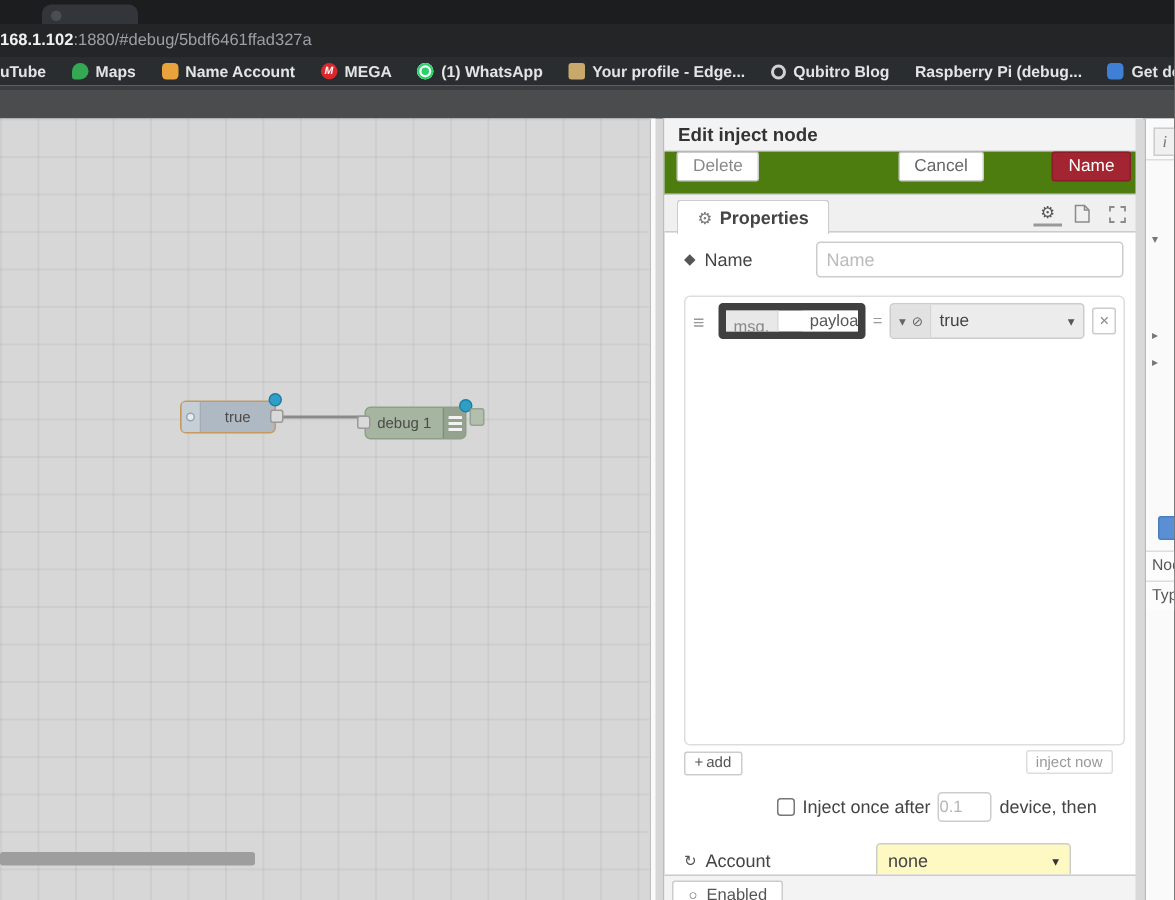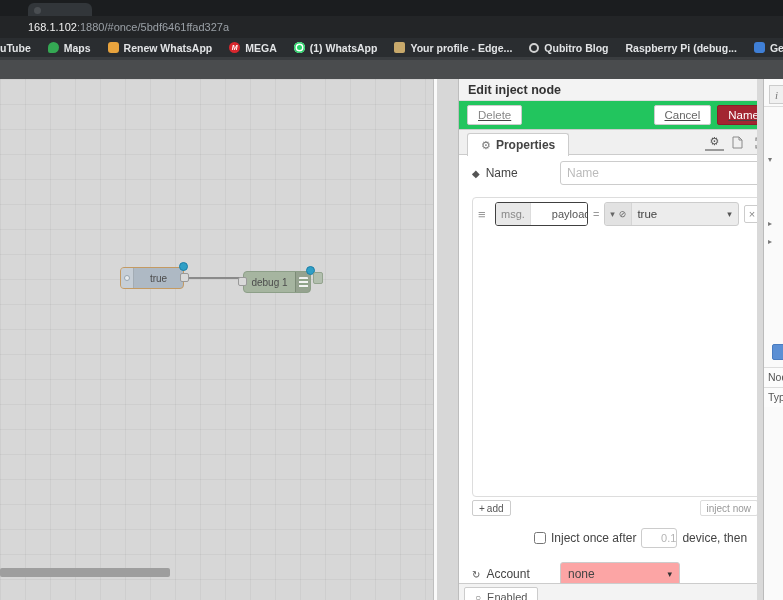--- a/index.html
+++ b/index.html
@@ -6,21 +6,21 @@
   html,body { background:#111; }
   .screen {
     position:relative; width:783px; height:600px; overflow:hidden;
     font-family:"Liberation Sans", sans-serif; background:#d7d7d7;
   }
   
   .tabbar { position:absolute; left:0; top:0; width:783px; height:16px; background:#1b1d1f; }
   .tab { position:absolute; left:28px; top:3px; width:64px; height:13px; background:#32363a; border-radius:6px 6px 0 0; }
   .tab-dot { position:absolute; left:6px; top:4px; width:7px; height:7px; border-radius:50%; background:#4a4e52; }
   .urlbar { position:absolute; left:0; top:16px; width:783px; height:22px; background:#232527; color:#9aa0a6; font-size:11px; line-height:22px; white-space:nowrap; overflow:hidden; }
-  .urlbar b { color:#f1f1f1; font-weight:normal;padding-left:28px; }
+  .urlbar b { color:#f1f1f1; font-weight:bold; }
   .bmbar { position:absolute; left:0; top:38px; width:783px; height:19px; background:#2a2d30; display:flex; align-items:center; gap:17px; white-space:nowrap; overflow:hidden; }
   .bm { display:inline-flex; align-items:center; gap:5px; color:#e2e4e6; font-size:10.5px; font-weight:600; flex:none; }
   .bi { width:11px; height:11px; flex:none; display:inline-flex; align-items:center; justify-content:center; border-radius:3px; font-size:8px; color:#fff; }
   .bi-maps { background:#34a853; border-radius:50% 50% 50% 2px; }
   .bi-renew { background:#e8a33d; }
   .bi-mega { background:#d9272e; border-radius:50%; font-size:7px; font-weight:bold; }
   .bi-wa { background:#25d366; border-radius:50%; box-shadow:inset 0 0 0 1.5px #25d366, inset 0 0 0 3px #fff; }
   .bi-profile { background:#c8a96b; border-radius:2px; }
   .bi-ring { background:transparent; border:2px solid #d2d2d2; border-radius:50%; width:10px; height:10px; }
   .bi-blue { background:#3f7fd6; }
@@ -42,60 +42,60 @@
   .inject-btn i { width:6px; height:6px; border-radius:50%; background:#e8ecef; border:1px solid #98a5af; }
   .node-label { flex:1; text-align:center; }
   .node-debug { left:243px; top:192px; width:68px; background:#a6b5a0; border:1px solid #8d9f88; }
   .debug-strip { width:15px; height:100%; background:rgba(0,0,0,0.10); border-left:1px solid rgba(100,115,95,0.5); display:flex; align-items:center; justify-content:center; border-radius:0 3px 3px 0; }
   .debug-ico { width:9px; height:11px; background:repeating-linear-gradient(to bottom,#f2f2f2 0 2px,#8fa389 2px 4px); border-radius:1px; }
   .port { position:absolute; width:9px; height:9px; background:#d9d9d9; border:1px solid #999; border-radius:2px; top:5px; }
   .port-out { right:-6px; } .port-in { left:-6px; }
   .chg-dot { position:absolute; top:-6px; right:-5px; width:9px; height:9px; border-radius:50%; background:#2f9fc6; border:1px solid #1b7ea8; }
   .debug-toggle { position:absolute; left:313px; top:193px; width:10px; height:12px; background:#b2bfae; border:1px solid #93a38e; border-radius:2px; }
   
-  .tray { position:absolute; left:458px; top:79px; width:320px; height:521px; background:#fff; border-left:1px solid #bdbdbd; font-size:12px; color:#444; }
+  .tray { position:absolute; left:442px; top:79px; width:320px; height:521px; background:#fff; border-left:1px solid #bdbdbd; font-size:12px; color:#444; }
   .tray-hd { height:22px; background:#f3f3f3; border-bottom:1px solid #ddd; font-size:12.5px; font-weight:bold; color:#333; line-height:22px; padding-left:9px; }
-  .tray-toolbar { height:29px; background:#22c55e; border-bottom:1px solid #ccc; display:flex; align-items:center; padding:0 8px;text-decoration:underline; }
+  .tray-toolbar { height:29px; background:#4d7c0f; border-bottom:1px solid #ccc; display:flex; padding:0 8px; }
   .btn { height:20px; padding:0 10px; font-size:11.5px; border-radius:2px; background:#fff; border:1px solid #ccc; color:#888; display:inline-flex; align-items:center; cursor:pointer; font-family:"Liberation Sans", sans-serif; }
   .btn-cancel { color:#666; margin-right:6px; }
   .btn-done { background:#a32531; border-color:#8c1d28; color:#fff; }
-  .toolbar-right { margin-left:auto; display:flex; }
+  .toolbar-right { margin-left:auto; display:flex;gap:39px; }
   .tabrow { position:relative; height:25px; background:#f0f0f0; border-bottom:1px solid #ccc; }
   .tab-props { position:absolute; left:8px; top:3px; height:23px; background:#fff; border:1px solid #ccc; border-bottom:none; border-radius:3px 3px 0 0; padding:0 13px; display:flex; align-items:center; gap:5px; font-weight:bold; color:#444; font-size:12px; }
   .tab-props .g { color:#777; font-size:11px; font-weight:normal; }
   .tabrow-icons { position:absolute; right:8px; top:4px; display:flex; gap:4px; }
   .ticon { width:19px; height:17px; display:flex; align-items:center; justify-content:center; color:#8a8a8a; font-size:11px; }
   .ticon.active { color:#555; border-bottom:2px solid #999; }
   .form { position:absolute; left:0; right:0; top:76px; bottom:17px; padding:6px 13px 0 13px; overflow:hidden; }
   .frow { display:flex; align-items:center; }
   .flabel { width:88px; display:flex; align-items:center; gap:6px; color:#444; flex:none; }
   .flabel .g { color:#555; font-size:10px; }
   input { font-family:"Liberation Sans", sans-serif; }
   .name-input { width:205px; height:24px; border:1px solid #ccc; border-radius:3px; padding:0 6px; font-size:12px; color:#444; outline:none; }
   .name-input::placeholder { color:#bbb; }
   .listbox { margin-top:12px; width:294px; height:300px; border:1px solid #ddd; border-radius:4px; background:#fff; padding:4px 5px; }
   .prow { display:flex; align-items:center; gap:5px; }
   .handle { color:#999; font-size:13px; width:12px; flex:none; }
-  .msgbox { display:flex; height:24px; border:1px solid #404040; border-radius:3px; overflow:hidden;gap:16px; }
+  .msgbox { display:flex; height:24px; border:5px solid #404040; border-radius:3px; overflow:hidden;gap:16px; }
   .msgbox .pre { background:#e8e8e8; color:#888; font-size:11px; line-height:22px; padding:0 5px; border-right:1px solid #ddd; }
   .msgbox input { width:52px; border:none; font-size:11px; padding:0 5px; color:#555; outline:none; }
   .eq { color:#999; font-size:11px; }
   .typed { display:flex; align-items:center; height:24px; border:1px solid #ccc; border-radius:3px; background:#ececec; width:152px; }
   .typed .tsel { display:flex; align-items:center; gap:4px; padding:0 5px; height:100%; background:#e2e2e2; border-right:1px solid #d5d5d5; border-radius:3px 0 0 3px; color:#666; font-size:9px; }
   .typed .tval { flex:1; padding:0 5px; font-size:11.5px; color:#444; }
   .typed .tcaret { padding:0 6px; color:#555; font-size:9px; }
   .rm-btn { width:18px; height:18px; border:1px solid #ccc; border-radius:2px; background:#fff; color:#888; font-size:11px; display:flex; align-items:center; justify-content:center; }
   .addrow { position:relative; margin-top:3px; height:18px; }
   .mini-btn { display:inline-flex; align-items:center; gap:2px; height:16px; padding:0 6px; border:1px solid #ccc; border-radius:2px; background:#fff; color:#555; font-size:10px; }
   .inject-now { position:absolute; right:7px; top:0; color:#999; border-color:#ddd; }
   .oncerow { margin-top:10px; margin-left:62px; display:flex; align-items:center; gap:5px; font-size:12px; color:#444; }
   .oncerow input[type=checkbox] { width:12px; height:12px; }
-  .once-input { width:36px; height:20px; border:1px solid #ccc; border-radius:3px; text-align:right; font-size:11px; color:#b5b5b5; outline:none; }
+  .once-input { width:36px; height:20px; border:1px solid #ccc; border-radius:3px; text-align:left; font-size:11px; color:#b5b5b5; outline:none; }
   .repeatrow { margin-top:14px; display:flex; align-items:center; }
-  .selectbox { width:120px; height:24px; border:1px solid #ccc; border-radius:3px; background:#fca5a5; display:flex; align-items:center; padding:0 7px; }
+  .selectbox { width:130px; height:24px; border:1px solid #ccc; border-radius:3px; background:#fef9c3; display:flex; align-items:center; padding:0 7px;margin-left:40px; }
   .selectbox .sval { flex:1; font-size:12px; color:#444; }
   .selectbox .scaret { font-size:9px; color:#333; }
   .tray-footer { position:absolute; left:0; right:0; bottom:0; height:17px; background:#f3f3f3; border-top:1px solid #ccc; }
   .enabled-btn { display:inline-flex; align-items:center; gap:6px; margin:3px 0 0 5px; height:20px; padding:0 10px; border:1px solid #ccc; border-radius:2px; background:#fff; font-size:11px; color:#555; }
   .enabled-btn .g { font-size:10px; color:#777; }
   
   .gapcol { position:absolute; left:757px; top:79px; width:6px; height:521px; background:#d9d9d9; }
   .sidebar { position:absolute; left:763px; top:79px; width:20px; height:521px; background:#fafafa; border-left:1px solid #bbb; overflow:hidden; }
   .sb-tab { position:absolute; left:5px; top:6px; width:15px; height:19px; background:#f0f0f0; border:1px solid #ccc; display:flex; align-items:center; justify-content:center; font-family:"Liberation Serif", serif; font-style:italic; font-size:11px; color:#777; }
   .sb-line { position:absolute; left:0; top:27px; width:20px; border-top:1px solid #ddd; }
@@ -107,33 +107,33 @@
 <body>
 
 <div class="screen">
 
   <div class="tabbar">
     <div class="tab">
         <div class="tab-dot"></div>
       </div>
   </div>
   <div class="urlbar">
-    <b>168.1.102</b><span>:1880/#once/5bdf6461ffad327a</span>
+    <b>168.1.102</b><span>:1880/#debug/5bdf6461ffad327a</span>
   </div>
   <div class="bmbar">
     <span class="bm">
         <span>uTube</span>
       </span>
     <span class="bm">
         <i class="bi bi-maps"></i>
         <span>Maps</span>
       </span>
     <span class="bm">
         <i class="bi bi-renew"></i>
-        <span>Renew WhatsApp</span>
+        <span>Name Account</span>
       </span>
     <span class="bm">
         <i class="bi bi-mega">M</i>
         <span>MEGA</span>
       </span>
     <span class="bm">
         <i class="bi bi-wa"></i>
         <span>(1) WhatsApp</span>
       </span>
     <span class="bm">

